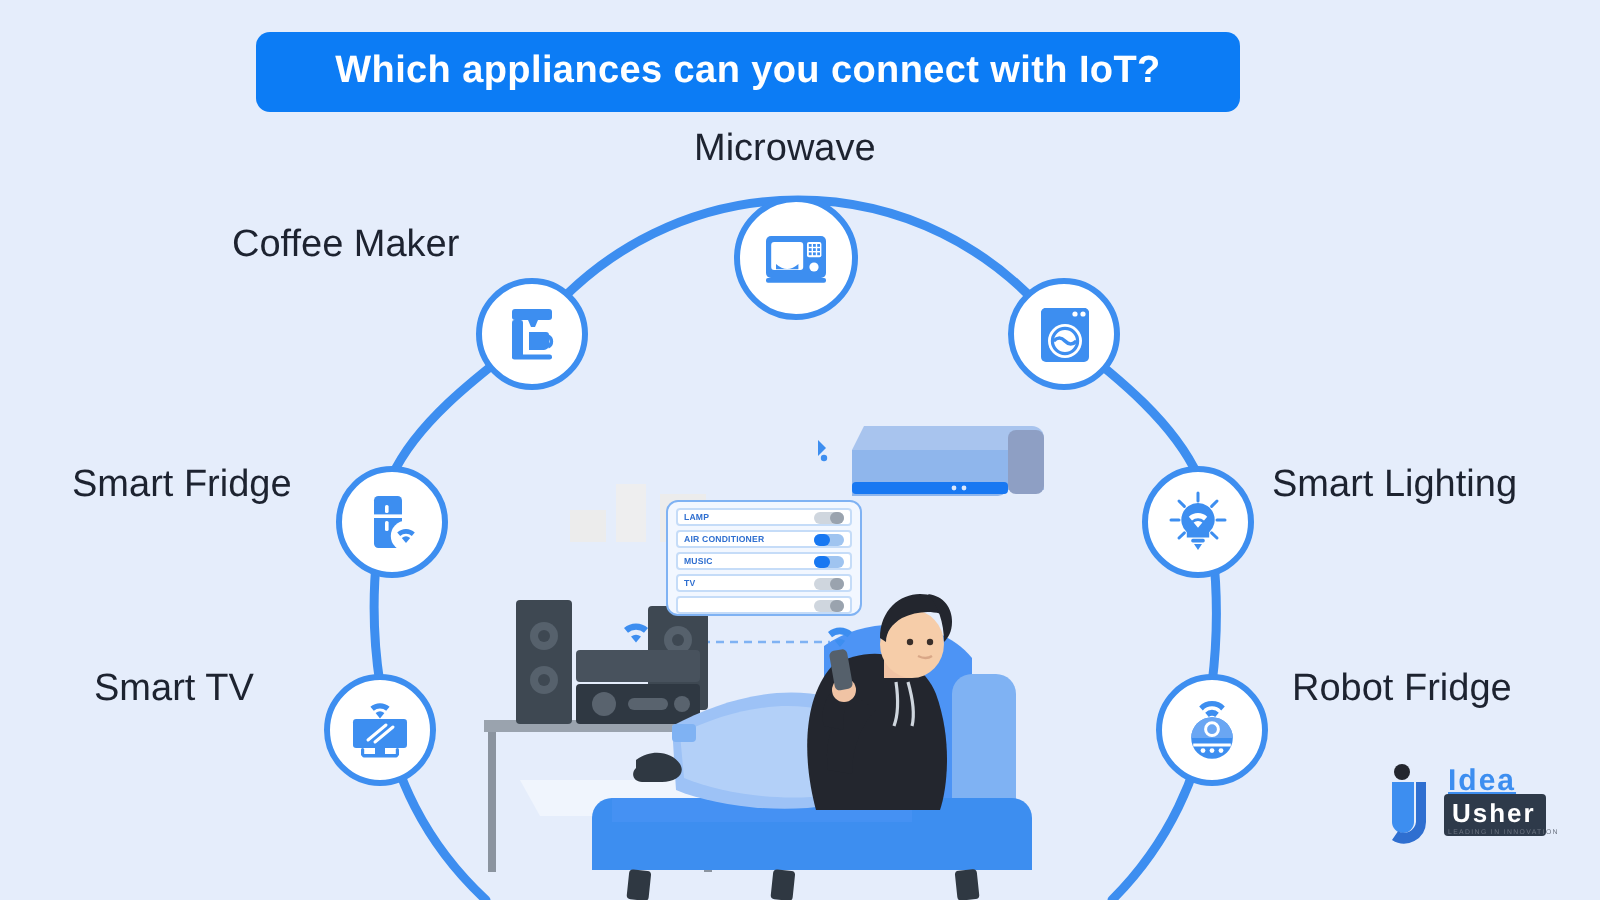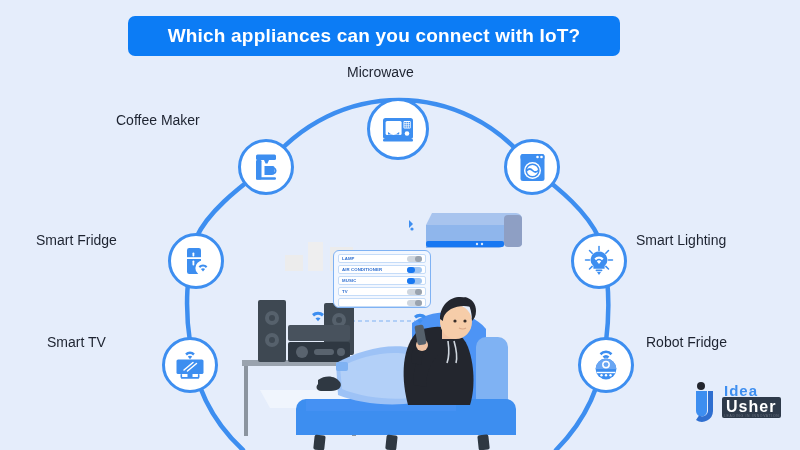--- a/index.html
+++ b/index.html
@@ -29,21 +29,21 @@
   .node{
     position:absolute;border-radius:50%;
     background:#ffffff;border:3px solid #3d8ef0;
     display:flex;align-items:center;justify-content:center;
     box-sizing:border-box;z-index:6;
   }
   .node svg{display:block;}
 
   
   .lab{
-    position:absolute;color:#1d2330;font-size:14px;white-space:nowrap;z-index:7;
+    position:absolute;color:#1d2330;font-size:19px;white-space:nowrap;z-index:7;
   }
   .lab.r{text-align:left;}
   .lab.l{text-align:center;}
 
   
   .scene{position:absolute;left:240px;top:185px;width:330px;height:265px;z-index:4;}
 
   
   .panel{
     position:absolute;left:333px;top:250px;width:98px;height:58px;
@@ -71,21 +71,21 @@
   .logo{position:absolute;left:690px;top:380px;width:96px;height:48px;z-index:8;}
   .logo .idea{
     position:absolute;left:34px;top:2px;font-size:15px;font-weight:bold;
     color:#3d8ef0;letter-spacing:1px;text-decoration:underline;
   }
   .logo .usher-box{
     position:absolute;left:32px;top:17px;background:#2e3a4a;border-radius:2px;
     padding:1px 5px 2px 4px;
   }
   .logo .usher{
-    font-size:16px;font-weight:bold;color:#ffffff;letter-spacing:1px;
+    font-size:13px;font-weight:bold;color:#ffffff;letter-spacing:1px;
   }
   .logo .tag{
     position:absolute;left:34px;top:34px;font-size:3.4px;color:#6b7380;
     letter-spacing:.7px;white-space:nowrap;
   }
 </style>
 </head>
 <body>
 
 <div class="stage">

